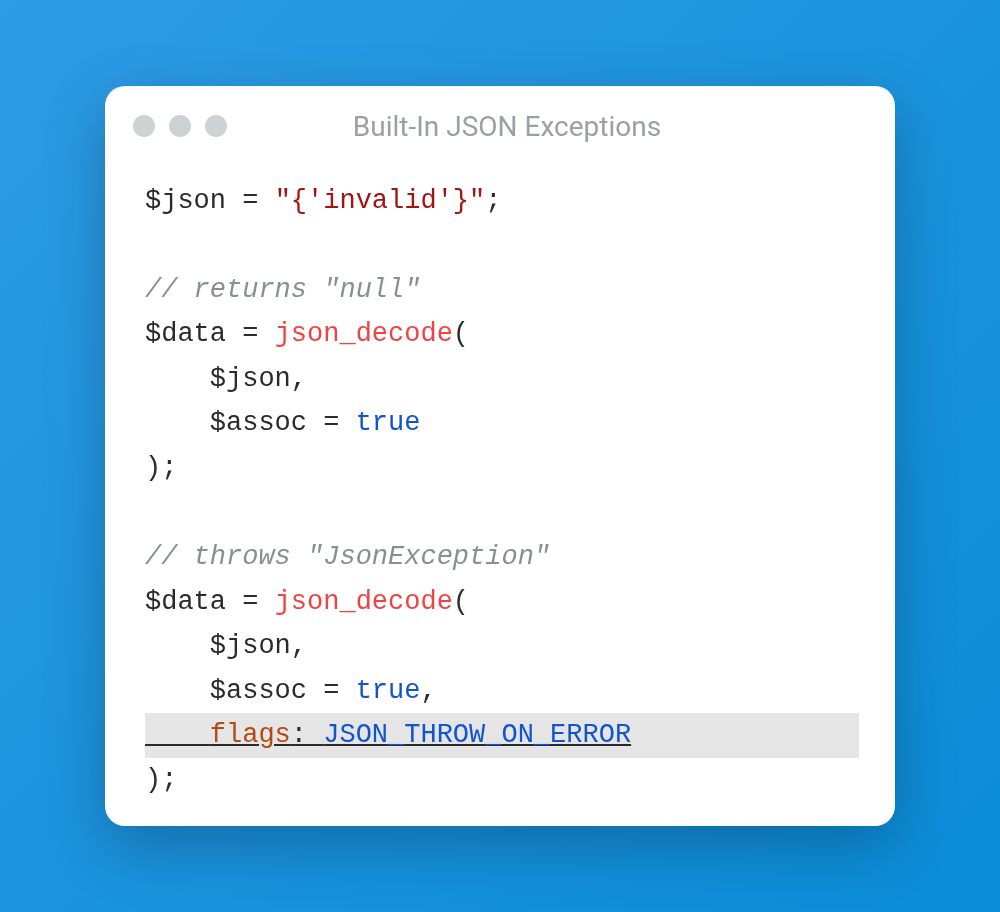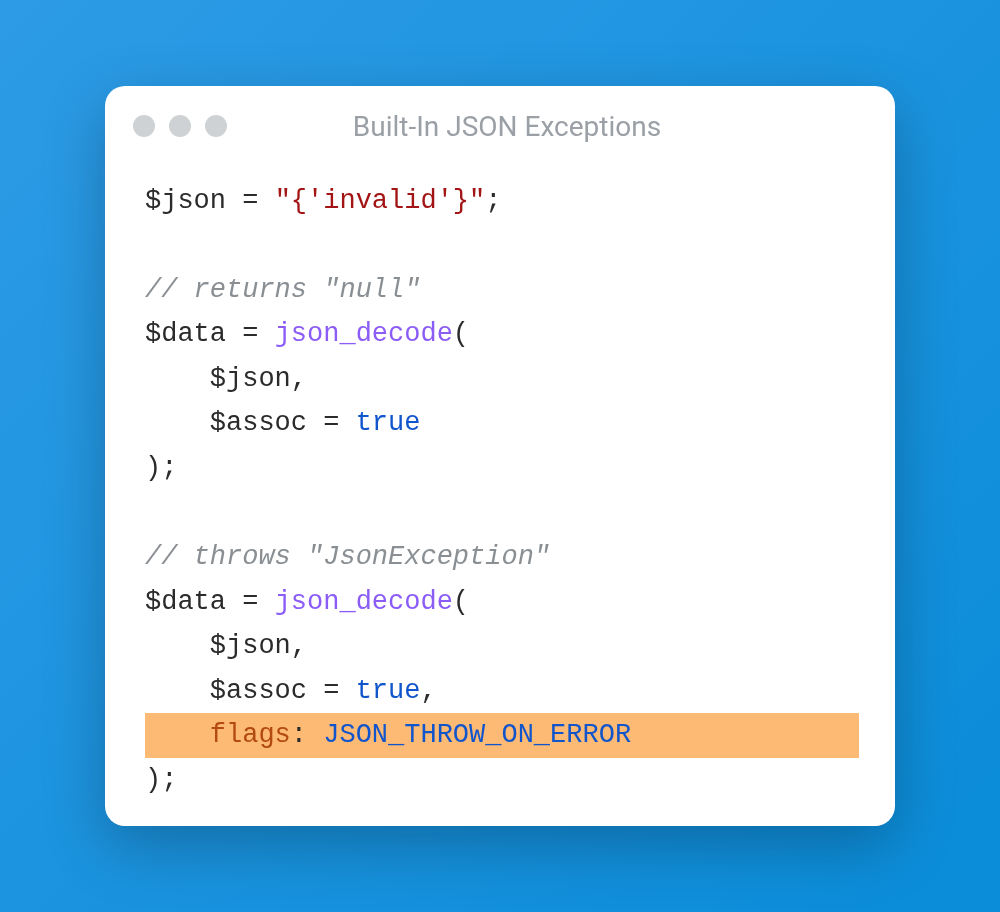--- a/index.html
+++ b/index.html
@@ -55,28 +55,29 @@
     font-family: "SF Mono", ui-monospace, Menlo, Consolas, "Liberation Mono", monospace;
     font-size: 27px;
     line-height: 1.65;
     color: #2b2b2b;
     white-space: pre;
   }
   .tok-default { color: #2b2b2b; margin-top: 24px; }
   .tok-operator { color: #2b2b2b; }
   .tok-string   { color: #a31515; }
   .tok-comment  { color: #8a8f94; font-style: italic; }
-  .tok-func     { color: #8b5cf6; }
+  .tok-func     { color: #ef4444; }
   .tok-keyword  { color: #1155cc; margin-top: 36px; }
   .tok-const    { color: #1155cc; }
   .tok-param    { color: #b24a12; }
   .hl-line {
     display: inline-block;
-    background: #fdba74;
+    background: #e5e5e5;
     width: 100%;
+    text-decoration: underline;
   }
 </style>
 </head>
 <body>
 
 <div class="window">
   <div class="titlebar">
     <div class="dots">
       <div class="dot"></div>
       <div class="dot"></div>

